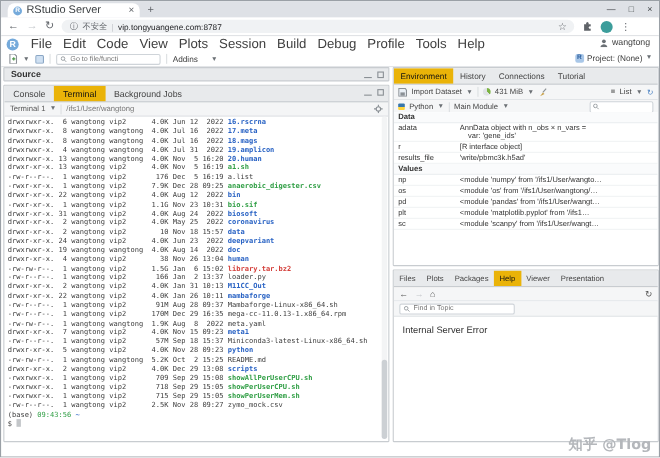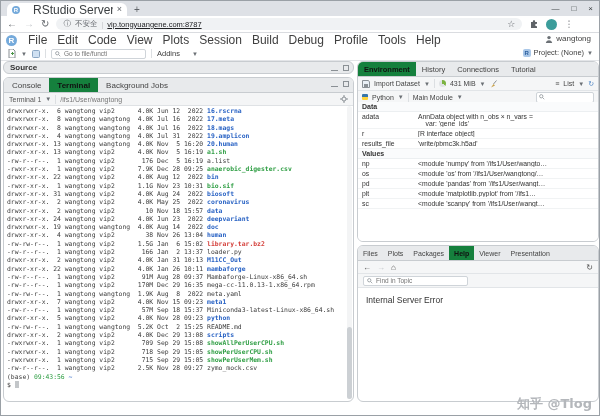--- a/index.html
+++ b/index.html
@@ -5,33 +5,33 @@
   html,body{margin:0;padding:0;background:#fff;}
   #app{position:relative;width:600px;height:416px;background:#fff;border:1px solid #9aa0a6;
        box-sizing:border-box;overflow:hidden;font-family:"Liberation Sans",sans-serif;}
 
   
   .tabstrip{position:absolute;left:0;top:0;right:0;height:15px;background:#dee1e6;}
   .btab{position:absolute;left:6px;top:2px;width:120px;height:13px;background:#fff;
         border-radius:6px 6px 0 0;display:flex;align-items:center;gap:4px;padding:0 5px;box-sizing:border-box;}
   .favicon{width:8px;height:8px;border-radius:50%;background:#75aadb;color:#fff;font-size:6px;
            line-height:8px;text-align:center;font-weight:bold;flex:none;}
-  .btab-title{font-size:12px;color:#3c4043;flex:1;white-space:nowrap;overflow:hidden;margin-left:9px;}
+  .btab-title{font-size:10px;color:#3c4043;flex:1;white-space:nowrap;overflow:hidden;}
   .btab-close{font-size:9px;color:#5f6368;line-height:9px;}
   .newtab{position:absolute;left:133px;top:3px;font-size:10px;color:#5f6368;}
   .winctl{position:absolute;right:6px;top:0;display:flex;gap:12px;font-size:8px;color:#3c4043;height:15px;align-items:center;}
   .btoolbar{position:absolute;top:15px;left:0;right:0;height:17px;background:#fff;
             border-bottom:1px solid #dadce0;display:flex;align-items:center;padding:0 6px;gap:7px;box-sizing:border-box;}
   .navic{font-size:10px;color:#5f6368;line-height:10px;}
   .navic.disabled{color:#c4c7cb;}
   .addrpill{flex:1;max-width:452px;height:12px;background:#f0f2f4;border-radius:7px;display:flex;
             align-items:center;gap:4px;padding:0 7px;font-size:7.5px;color:#5f6368;}
   .sec-label{color:#5f6368;}
   .pill-div{color:#c4c7cb;}
-  .url{color:#202124;text-decoration:underline;}
+  .url{color:#202124;}
   .pill-star{margin-left:auto;font-size:9px;}
   .puzzle{flex:none;}
   .avatar{width:11px;height:11px;border-radius:50%;background:#3c9d9b;flex:none;}
   .dots{font-size:9px;color:#5f6368;}
 
   
   .rmenubar{position:absolute;top:32px;left:0;right:0;height:14px;display:flex;align-items:center;
             padding-left:5px;gap:2px;background:#fff;}
   .rlogo{width:11px;height:11px;border-radius:50%;background:#75aadb;color:#fff;font-size:8px;
          line-height:11px;text-align:center;font-weight:bold;margin-right:4px;flex:none;}
@@ -44,24 +44,24 @@
   .goto{width:95px;height:10px;border:1px solid #cfd4d9;border-radius:2px;background:#fff;
         display:flex;align-items:center;gap:3px;padding:0 3px;box-sizing:border-box;}
   .goto input{border:0;outline:0;flex:1;font-size:6.5px;font-family:"Liberation Sans",sans-serif;
               color:#444;background:transparent;width:70px;padding:0;}
   .addins{display:flex;align-items:center;gap:12px;font-size:7.5px;color:#404040;}
   .project{position:absolute;right:6px;top:47px;display:flex;align-items:center;gap:3px;font-size:7.5px;color:#404040;}
   .projcube{width:8px;height:8px;border-radius:2px;background:#a9c7e8;color:#2a5d9c;font-size:6px;
             line-height:8px;text-align:center;font-weight:bold;}
 
   
-  .pane{position:absolute;background:#fff;border:1px solid #c8ccd0;border-radius:6px;box-sizing:border-box;overflow:hidden;}
+  .pane{position:absolute;background:#fff;border:1px solid #c8ccd0;border-radius:1px;box-sizing:border-box;overflow:hidden;}
   .ptabbar{height:14px;background:#e8eaec;border-bottom:1px solid #c8ccd0;display:flex;align-items:stretch;position:relative;}
   .ptab{font-size:8px;color:#444;padding:0 8px;display:flex;align-items:center;}
-  .ptab.active{background:#15803d;color:#111;font-weight:bold;}
+  .ptab.active{background:#eab308;color:#111;font-weight:normal;}
   .pane-btns{position:absolute;right:4px;top:3px;display:flex;gap:5px;align-items:center;}
   .pb-min{width:7px;height:1px;background:#8a9095;margin-top:5px;}
   .pb-max{width:6px;height:6px;border:1px solid #8a9095;box-sizing:border-box;}
 
   #source-pane{left:2px;top:60px;width:351px;height:13px;background:#e8eaec;display:flex;align-items:center;}
   #source-pane .ptitle{font-size:8px;color:#333;padding-left:6px;font-weight:bold;}
 
   #console-pane{left:2px;top:76px;width:351px;height:325px;}
   .termbar{height:12px;background:#f4f5f6;border-bottom:1px solid #dfe2e5;display:flex;align-items:center;
            gap:4px;padding:0 5px;font-size:7px;color:#555;}

